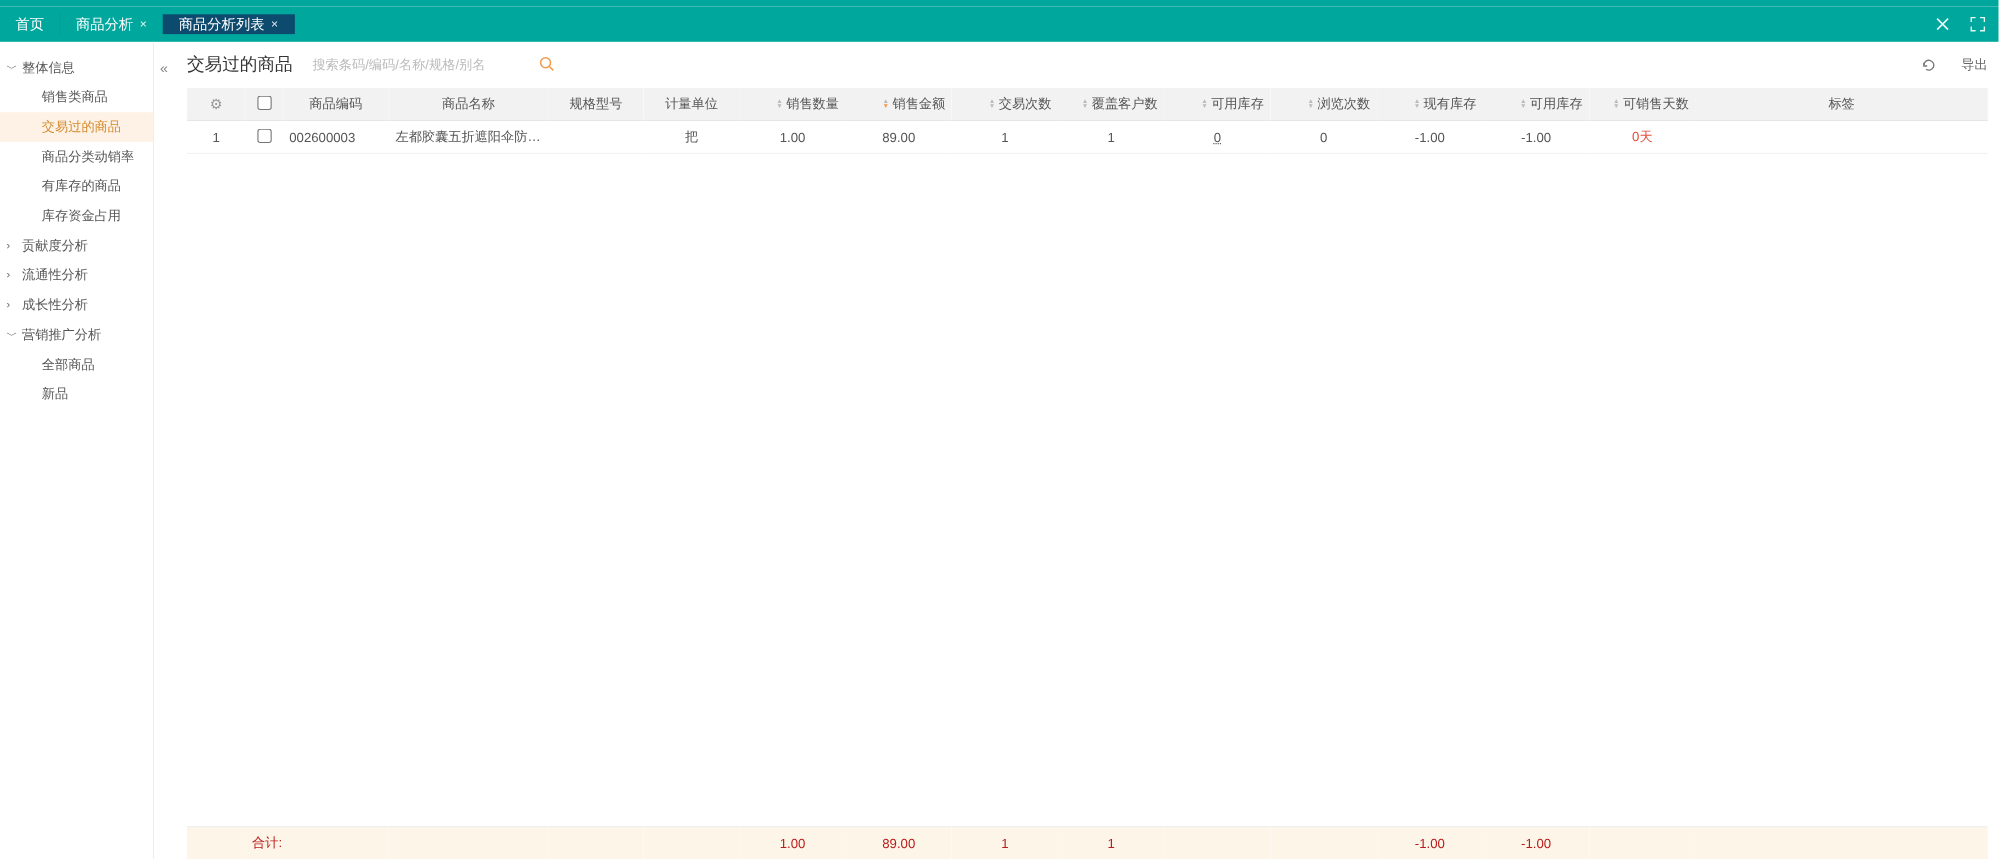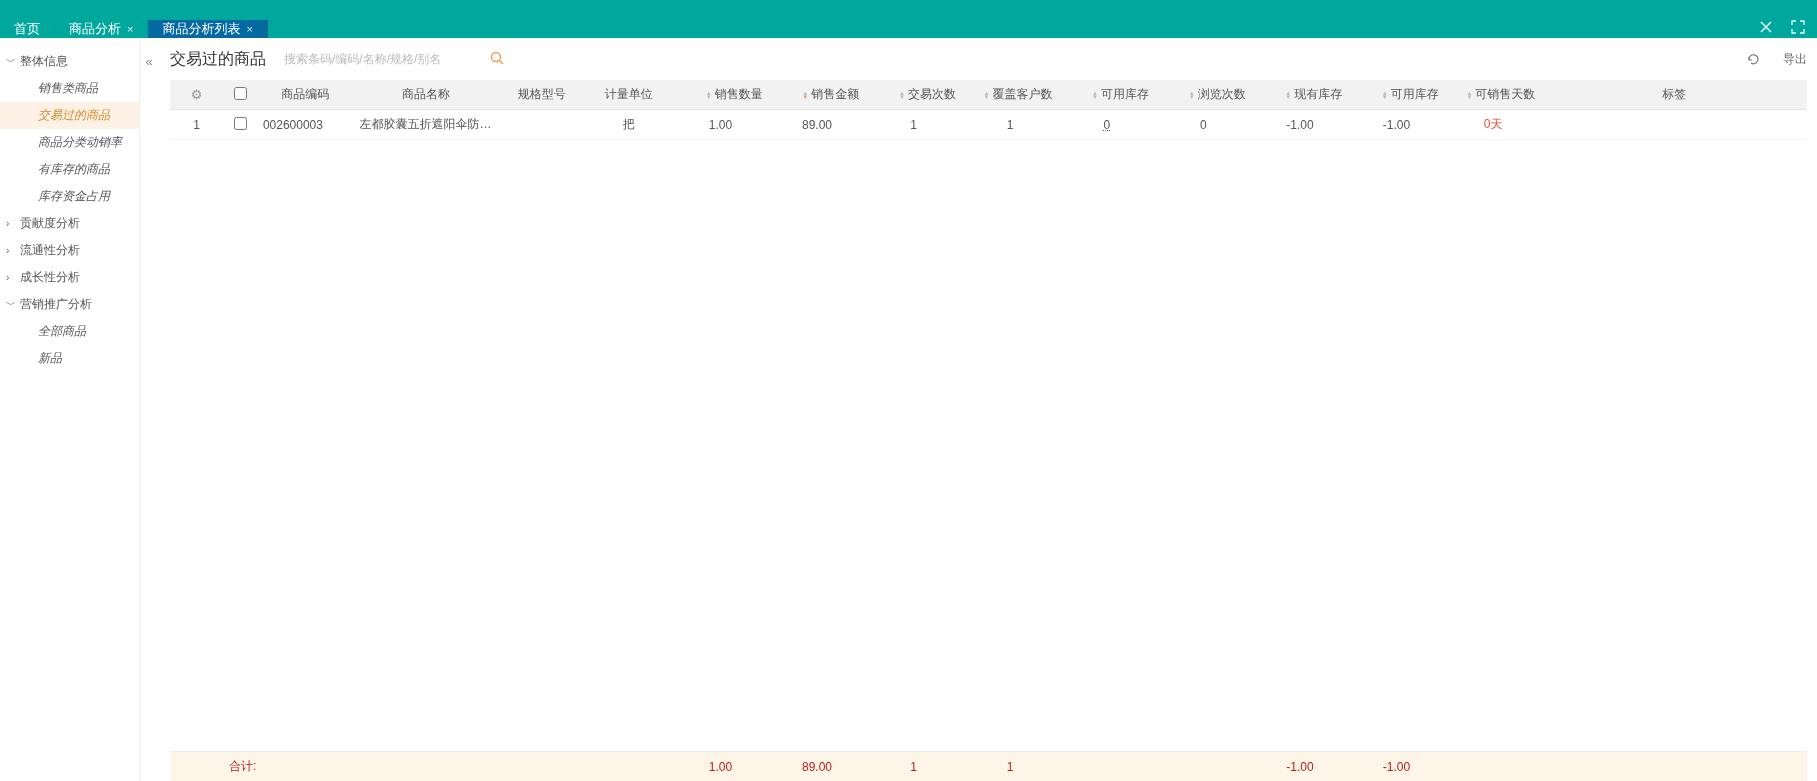--- a/index.html
+++ b/index.html
@@ -11,35 +11,35 @@
     overflow: hidden;
   }
   .topbar {
     height: 6px;
     background: #00a79d;
   }
   .tabbar {
     background: #00a79d;
     height: 32px;
     display: flex;
-    align-items: flex-end;
+    align-items: center;
     position: relative;
   }
   .tab {
     display: flex;
     align-items: center;
     padding: 0 14px;
     color: #fff;
     font-size: 13px;
     gap: 6px;
     cursor: pointer;
     border-right: 1px solid rgba(0,0,0,0.05);
   }
   .tab.active {
-    background: #0369a1;
+    background: #0c4a6e;
   }
   .tab .close-x {
     font-size: 11px;
     opacity: 0.85;
   }
   .tabbar-right {
     margin-left: auto;
     display: flex;
     align-items: center;
     padding-right: 8px;
@@ -76,21 +76,20 @@
     position:absolute;
     left:6px;
     font-size:10px;
     color:#666;
   }
   .side-item {
     padding: 5px 6px 5px 38px;
     font-size: 12px;
     color: #555;
     cursor: pointer;
-    font-style: italic;
   }
   .side-item.active {
     background: #fdf2e5;
     color: #d48a2e;
   }
   .collapse-btn {
     position: absolute;
     left: 140px;
     top: 14px;
     width: 18px; height:18px;

